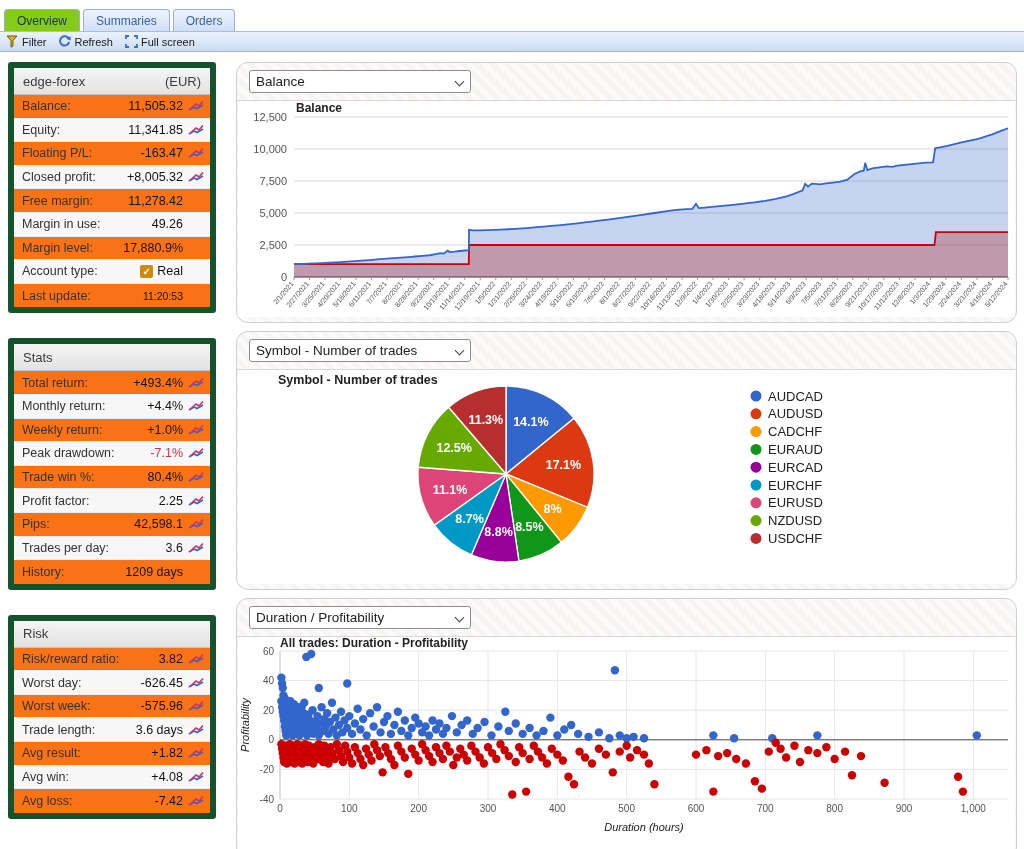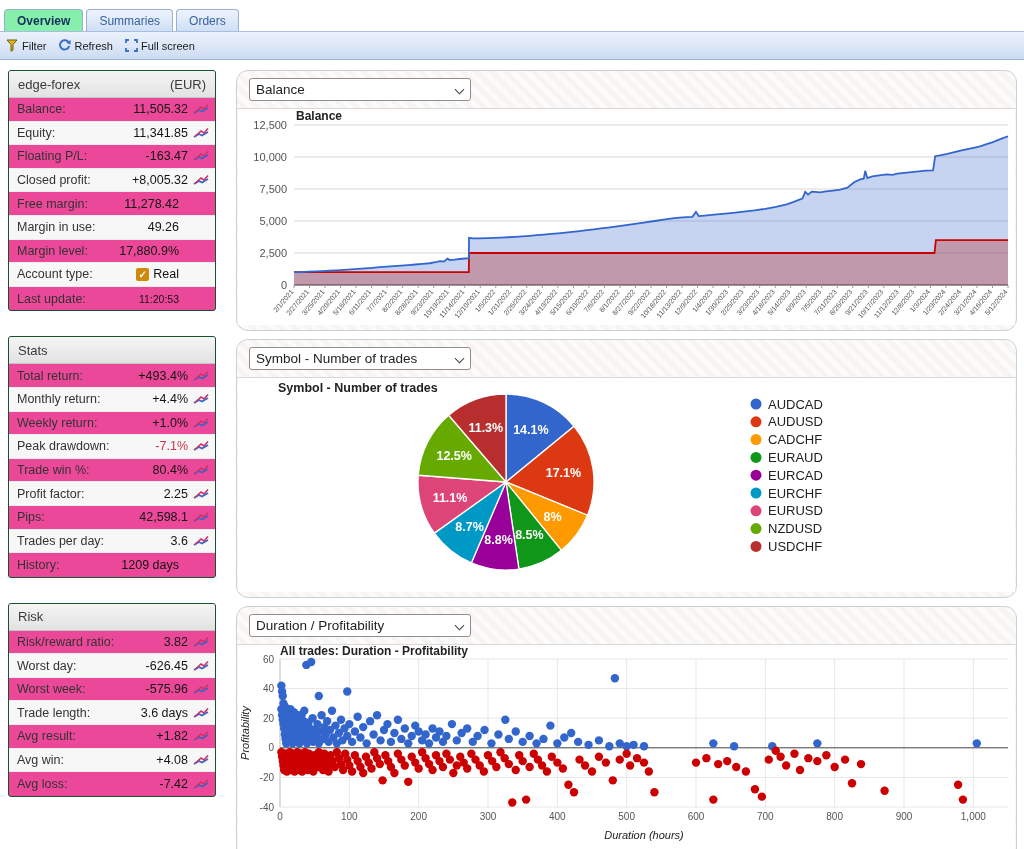--- a/index.html
+++ b/index.html
@@ -2,45 +2,45 @@
 <html><head>
 <meta charset="utf-8">
 <style>
   * { box-sizing: border-box; margin: 0; padding: 0; }
   html,body { width:1024px; height:849px; background:#fff; font-family:"Liberation Sans", sans-serif; overflow:hidden; }
 
   
   .tabbar { display:flex; gap:3px; padding:9px 0 0 4px; background:#fff; }
   .tab { font-size:12px; padding:4px 12px 3px; border:1px solid #9ab0cf; border-bottom:none;
          border-radius:4px 4px 0 0; background:linear-gradient(#eef4fc,#cfdff5); color:#3763a0; cursor:pointer; }
-  .tab.active { background:#86efac; color:#16325c; font-weight:bold; }
+  .tab.active { background:#84cc16; color:#16325c; font-weight:normal; }
 
   
-  .toolbar { height:29px; display:flex; align-items:center; gap:12px; padding-left:6px;
+  .toolbar { height:21px; display:flex; align-items:center; gap:12px; padding-left:6px;
              background:linear-gradient(#ecf2fb,#ccdcf3); border-top:1px solid #a9bede; border-bottom:1px solid #9fb6d9; }
   .tb-item { display:inline-flex; align-items:center; gap:3px; font-size:11px; color:#1a1a1a; cursor:pointer; }
 
   
   .content { display:flex; padding:10px 8px 0 8px; }
   .left-col { width:208px; flex:none; }
   .right-col { width:781px; flex:none; margin-left:20px; }
 
   
-  .panel { border:1px solid #14532d; border-radius:3px; margin-bottom:25px; background:#ec4899; overflow:hidden; }
+  .panel { border:6px solid #14532d; border-radius:3px; margin-bottom:25px; background:#f97316; overflow:hidden; }
   .panel-header { display:flex; justify-content:space-between; align-items:center; height:27px; padding:0 9px;
                   background:linear-gradient(#f5f5f5,#e2e2e2); border-bottom:1px solid #c5c5c5; font-size:13px; color:#3a3a3a; }
   .prow { display:flex; align-items:center; height:23.6px; padding:0 6px 0 8px; font-size:12.5px; border-bottom:1px solid #ededed; }
   .prow:nth-child(even) { background:#f7f7f7; }
   .prow:last-child { border-bottom:none; }
   .plabel { color:#333; flex:1 1 auto; }
   .pvalue { color:#141414; text-align:right; white-space:nowrap; }
   .pvalue.red { color:#cc3349; }
   .pvalue.small { font-size:10.5px; }
   .spark { width:16px; height:12px; margin-left:5px; flex:none; cursor:pointer; }
-  .prow.nospark .pvalue { margin-right:30px; }
+  .prow.nospark .pvalue { margin-right:21px; }
   .chk { display:inline-flex; width:13px; height:13px; background:#cf8a0c; border-radius:2px; color:#fff;
          font-size:10px; font-weight:bold; align-items:center; justify-content:center; margin-right:4px; }
 
   
   .chart-panel { border:1px solid #c9d0da; border-radius:12px; margin-bottom:8px;
                  background:repeating-linear-gradient(45deg,#f7f4f2 0px,#f7f4f2 5px,#fcfbfa 5px,#fcfbfa 10px); }
   .select-row { padding:7px 0 7px 12px; border-bottom:1px solid #d8d8d8; }
   .select-wrap { position:relative; display:inline-block; }
   select { -webkit-appearance:none; appearance:none; width:222px; height:23px; font-size:13.5px; color:#222;
            font-family:"Liberation Sans",sans-serif; padding:2px 22px 2px 6px; border:1px solid #8f8f8f; border-radius:3px; background:#fff; }

